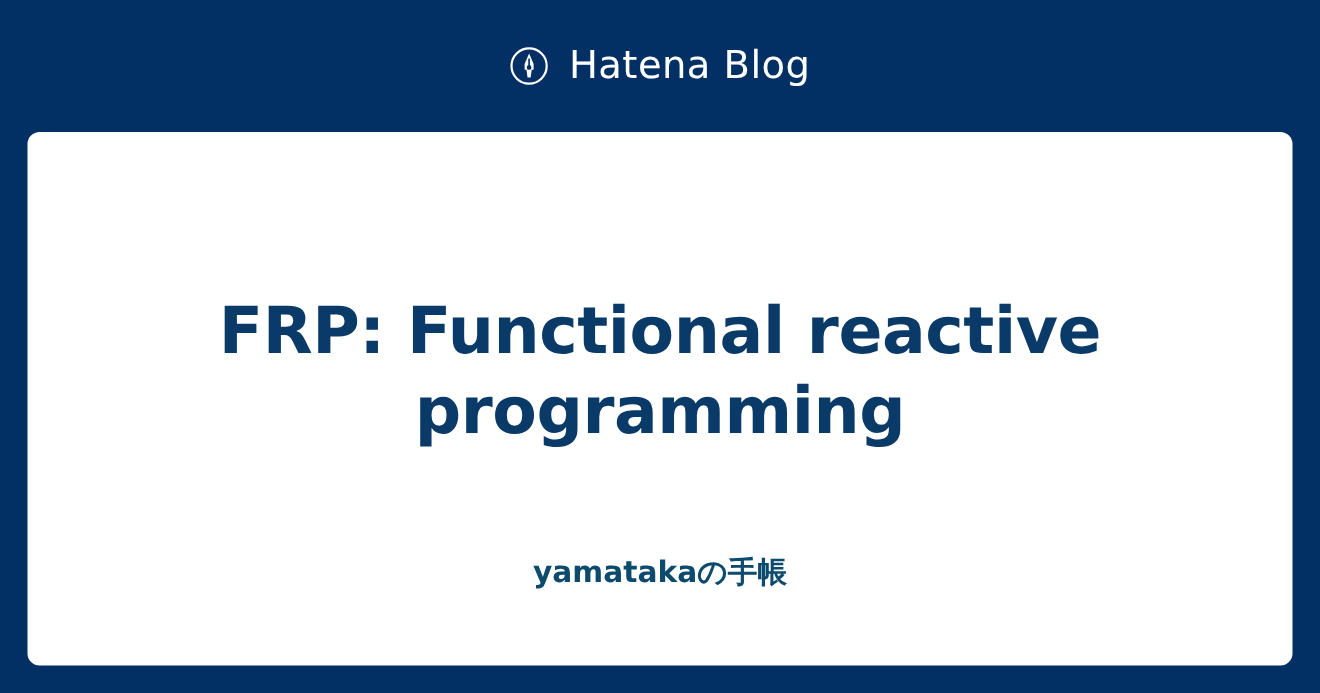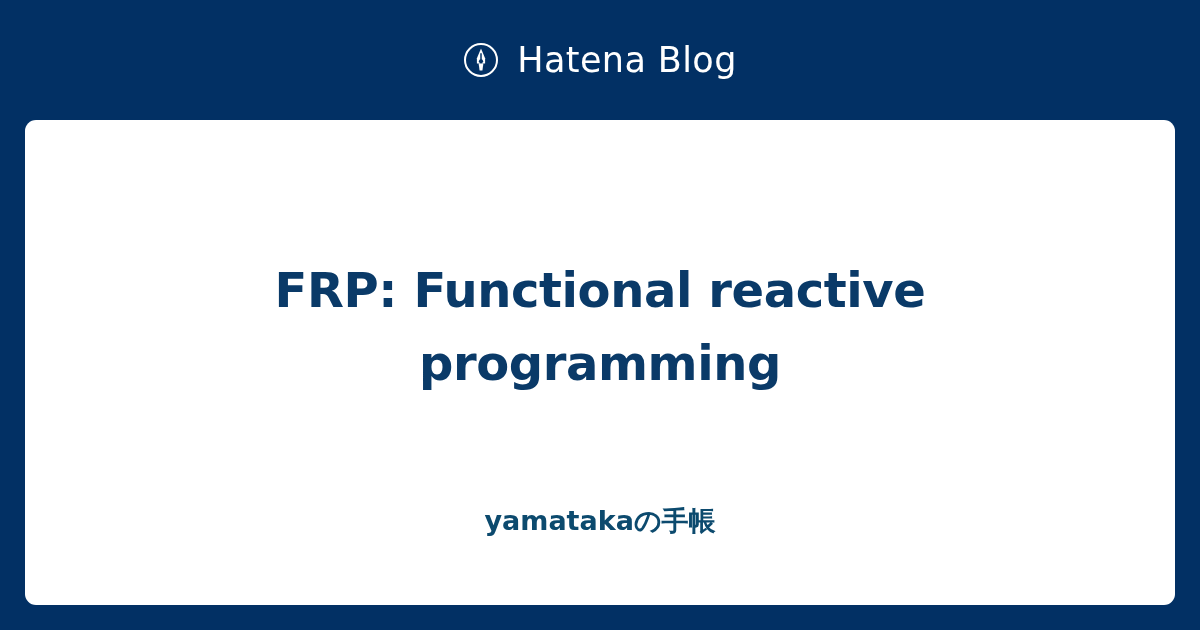--- a/index.html
+++ b/index.html
@@ -66,24 +66,24 @@
     align-items: center;
     justify-content: flex-start;
     overflow: hidden;
   }
 
   .entry-title {
     position: absolute;
     left: 60px;
     right: 60px;
     top: 128px;
-    margin: 6px;
+    margin: 16px;
     text-align: center;
     color: #0a3a68;
-    font-size: 48px;
+    font-size: 59px;
     line-height: 73px;
     font-weight: 700;
     letter-spacing: -0.4px;
     font-family: "DejaVu Sans", "Liberation Sans", sans-serif;
   }
 
   .blog-name {
     position: absolute;
     left: 60px;
     right: 60px;

